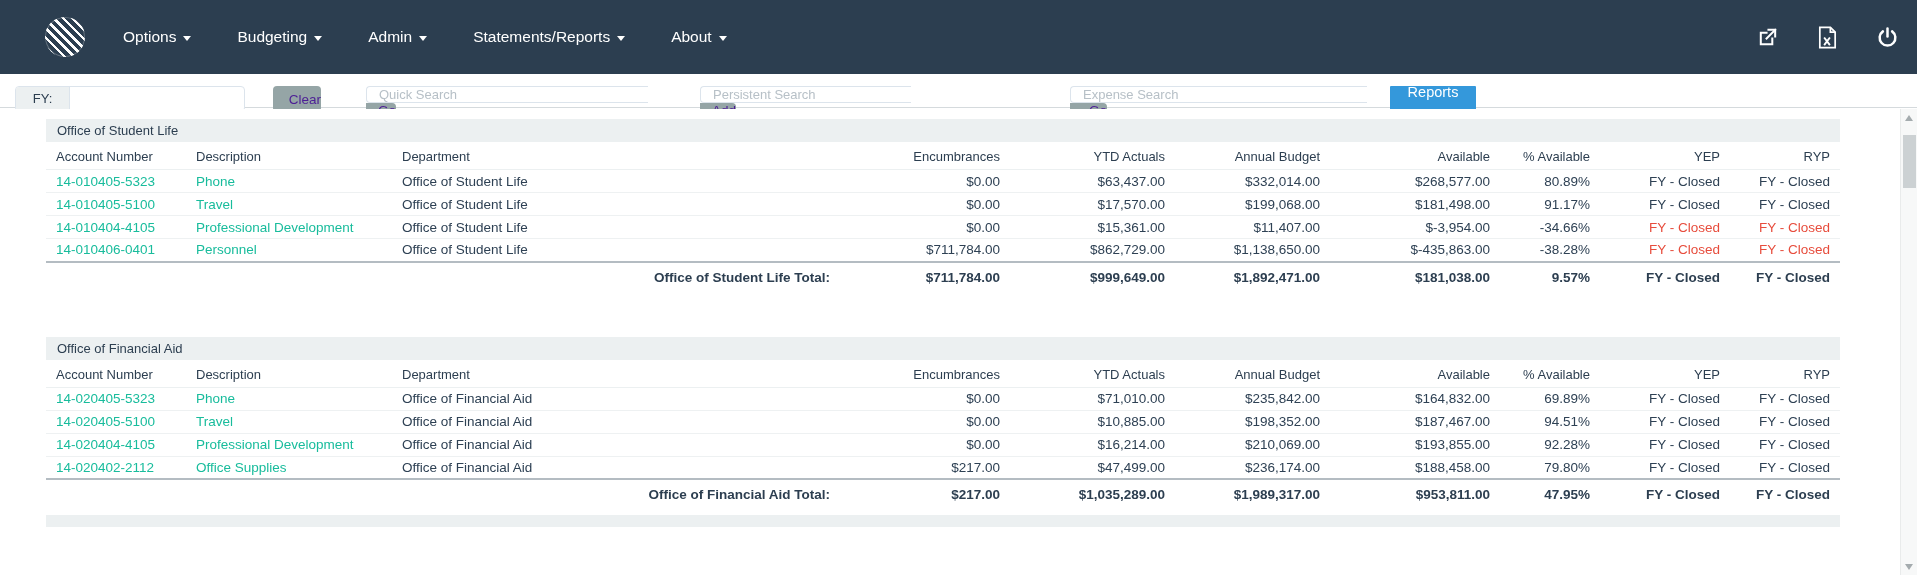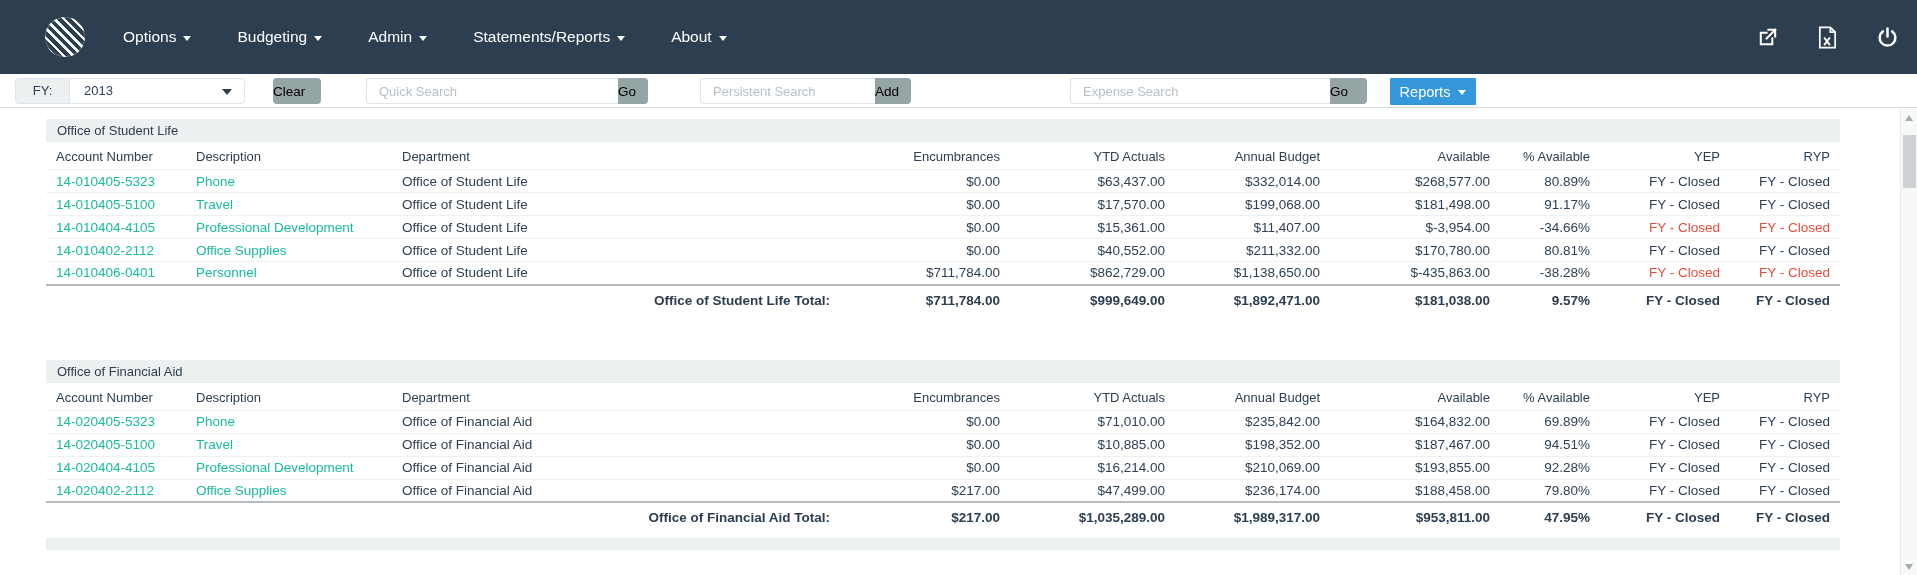--- a/index.html
+++ b/index.html
@@ -12,26 +12,26 @@
           background:repeating-linear-gradient(45deg,#ffffff 0 2.5px, rgba(255,255,255,0) 2.5px 6.5px);
           box-shadow:inset 0 0 0 1px rgba(255,255,255,.25); }
   .nav-menus { display:flex; margin-left:38px; column-gap:46px; align-items:center; }
   .menu-item { color:#ffffff; font-size:15.5px; font-weight:500; display:flex; align-items:center; gap:7px; cursor:pointer; text-decoration:none; }
   .caret { width:0; height:0; border-left:4.5px solid transparent; border-right:4.5px solid transparent; border-top:5px solid currentColor; display:inline-block; margin-top:2px; }
   .nav-icons { margin-left:auto; margin-right:18px; display:flex; align-items:center; gap:36px; }
   .nav-icon { width:24px; height:24px; display:flex; align-items:center; justify-content:center; cursor:pointer; }
 
   
   .toolbar { position:absolute; top:74px; left:0; right:0; height:34px; background:#fff; border-bottom:1px solid #d5dadd; }
-  .toolbar > * { position:absolute; top:4px; height:26px; }
+  .toolbar > * { position:absolute; top:12px; height:26px;flex-direction:column; }
   .fy-group { left:15px; width:230px; display:flex; border:1px solid #dce4ec; border-radius:4px; overflow:hidden; background:#fff; }
   .fy-addon { width:54px; background:#ecf0f1; border-right:1px solid #dce4ec; text-align:center; line-height:24px; font-size:13px; color:#2c3e50; }
   .fy-select { flex:1; position:relative; line-height:24px; padding-left:14px; font-size:13px; cursor:pointer; }
   .fy-select .sel-caret { position:absolute; right:12px; top:10px; width:0; height:0; border-left:5px solid transparent; border-right:5px solid transparent; border-top:6px solid #2c3e50; }
-  .btn { background:#95a5a6; color:#000000; border:none; border-radius:4px; font-size:13.5px; font-family:inherit; text-align:left; cursor:pointer; }
+  .btn { background:#95a5a6; color:#4c1d95; border:none; border-radius:4px; font-size:13.5px; font-family:inherit; text-align:right; cursor:pointer; }
   .btn-clear { left:273px; width:48px; }
   .search-group { display:flex; }
   .search-group input { flex:1; border:1px solid #dce4ec; border-right:none; border-radius:4px 0 0 4px; padding:0 12px; font-size:13px; font-family:inherit; color:#2e4154; outline:none; min-width:0; }
   .search-group input::placeholder { color:#b7c0c7; }
   .search-group .btn { border-radius:0 4px 4px 0; }
   .grp-quick { left:347px; width:282px;margin-left:19px; } .grp-quick .btn { width:30px; }
   .grp-persistent { left:700px; width:211px; } .grp-persistent .btn { width:36px; }
   .grp-expense { left:1070px; width:297px; } .grp-expense .btn { width:37px; }
   .btn-reports { left:1390px; width:86px; height:27px; background:#3498db; color:#fff; border:none; border-radius:1px; font-size:14.5px; font-family:inherit; display:flex; align-items:center; justify-content:center; gap:8px; cursor:pointer; }
 
@@ -199,32 +199,20 @@
               <td class="al">Office of Student Life</td>
               <td class="ar">$0.00</td>
               <td class="ar">$15,361.00</td>
               <td class="ar">$11,407.00</td>
               <td class="ar">$-3,954.00</td>
               <td class="ar">-34.66%</td>
               <td class="ar neg">FY - Closed</td>
               <td class="ar neg">FY - Closed</td>
             </tr>
             <tr>
-              <td class="al"><a class="cell-link">14-010402-2112</a></td>
-              <td class="al"><a class="cell-link">Office Supplies</a></td>
-              <td class="al">Office of Student Life</td>
-              <td class="ar">$0.00</td>
-              <td class="ar">$40,552.00</td>
-              <td class="ar">$211,332.00</td>
-              <td class="ar">$170,780.00</td>
-              <td class="ar">80.81%</td>
-              <td class="ar">FY - Closed</td>
-              <td class="ar">FY - Closed</td>
-            </tr>
-            <tr>
               <td class="al"><a class="cell-link">14-010406-0401</a></td>
               <td class="al"><a class="cell-link">Personnel</a></td>
               <td class="al">Office of Student Life</td>
               <td class="ar">$711,784.00</td>
               <td class="ar">$862,729.00</td>
               <td class="ar">$1,138,650.00</td>
               <td class="ar">$-435,863.00</td>
               <td class="ar">-38.28%</td>
               <td class="ar neg">FY - Closed</td>
               <td class="ar neg">FY - Closed</td>

